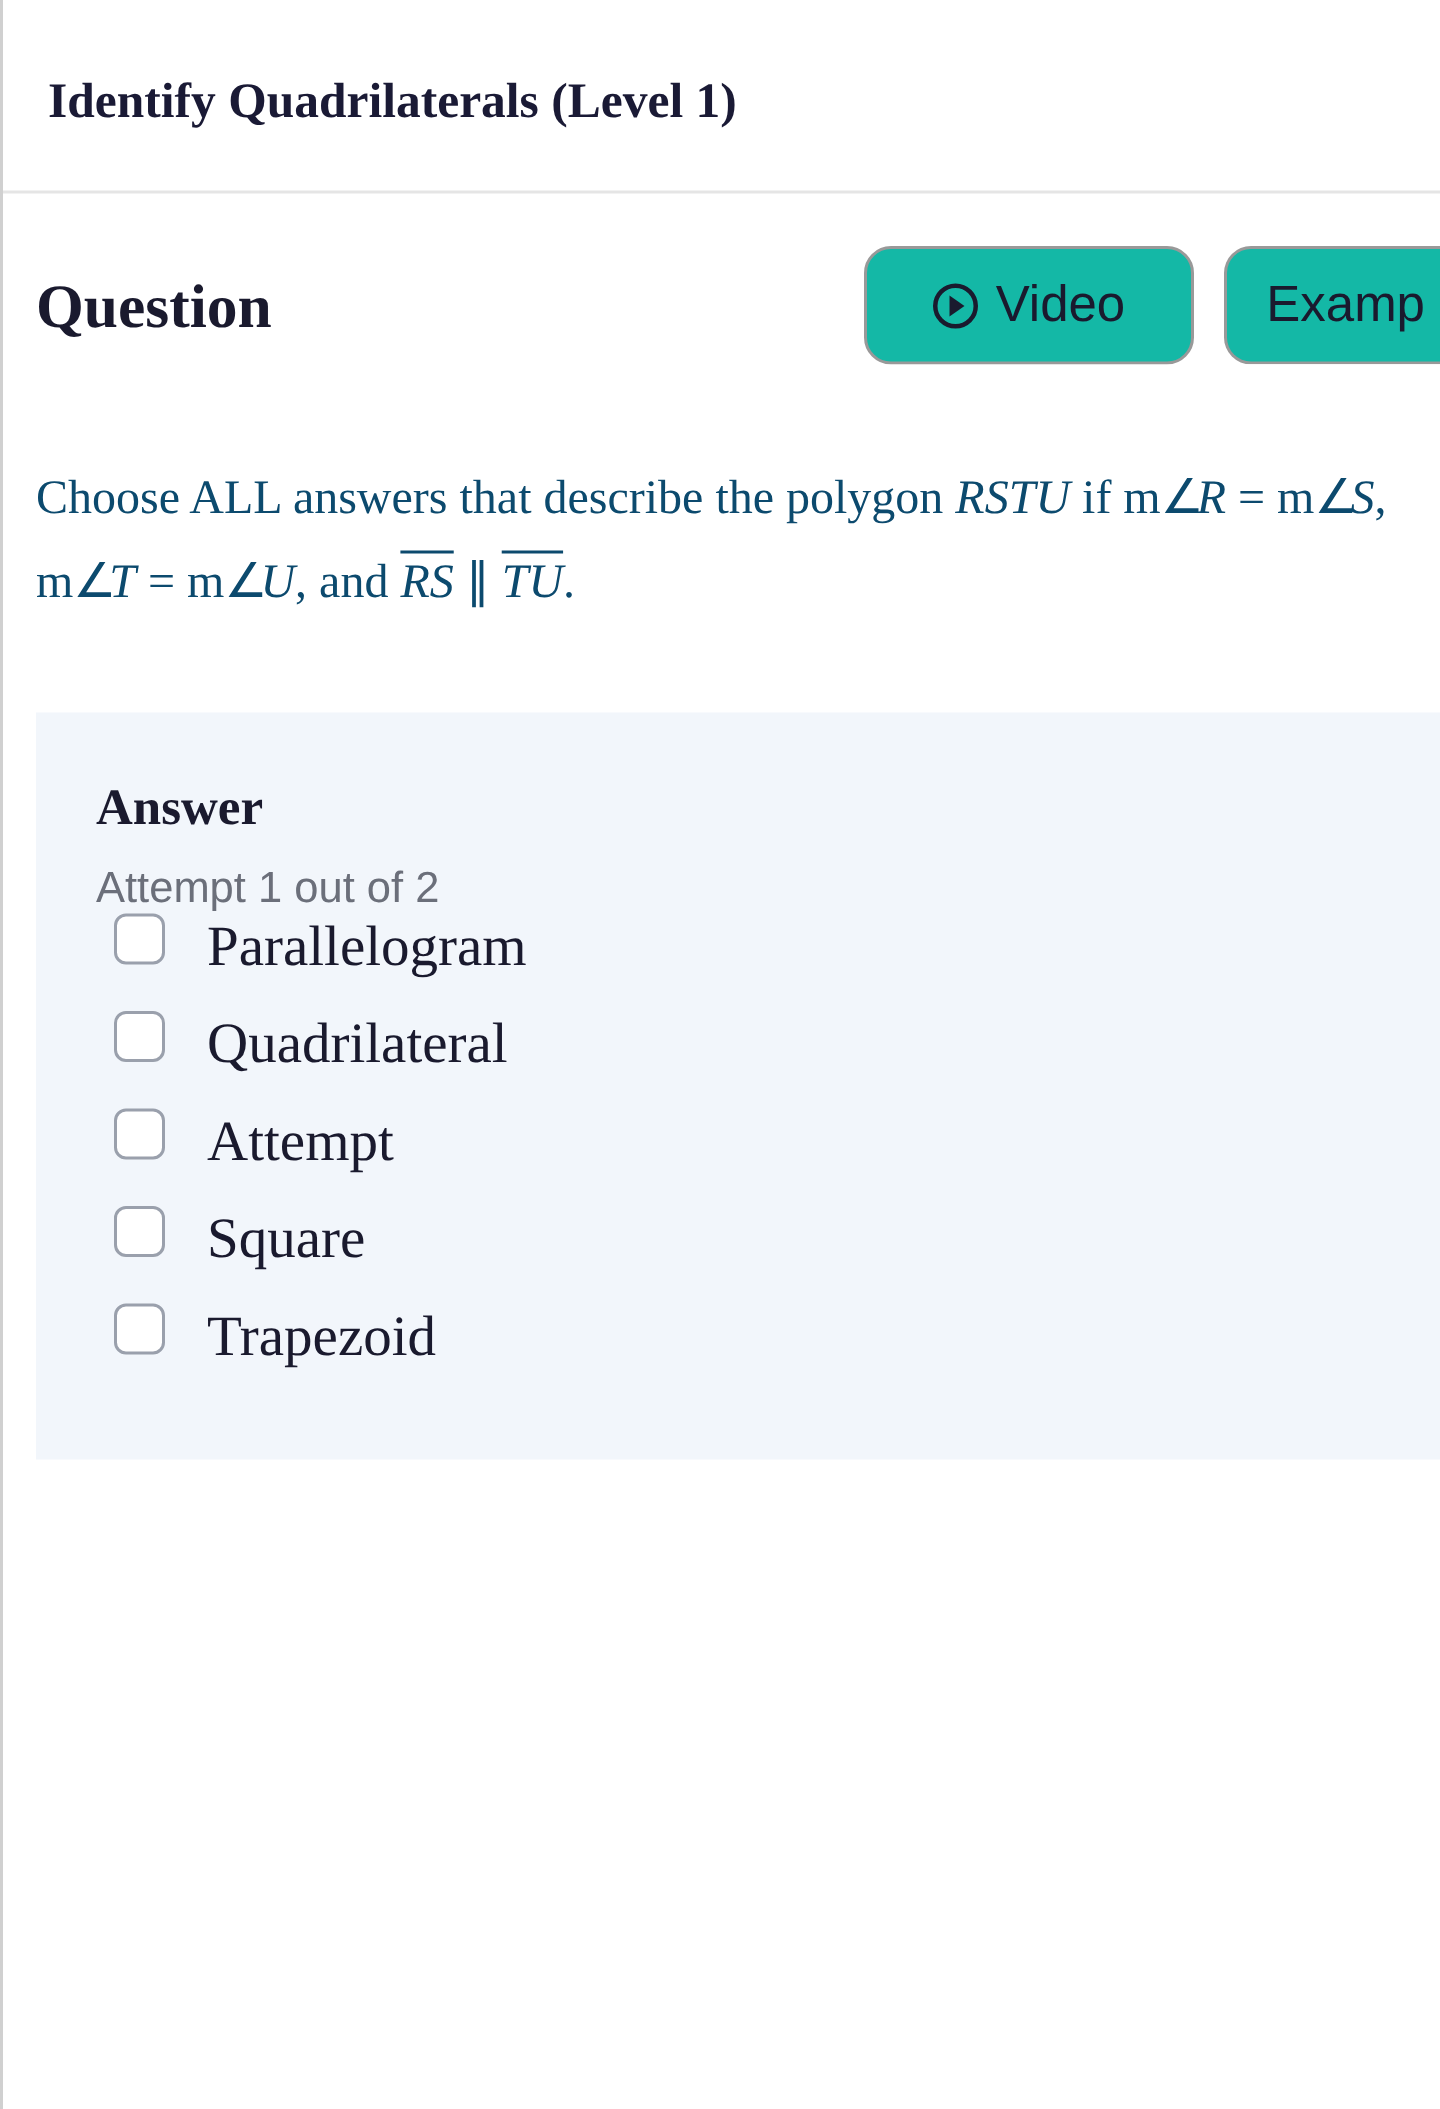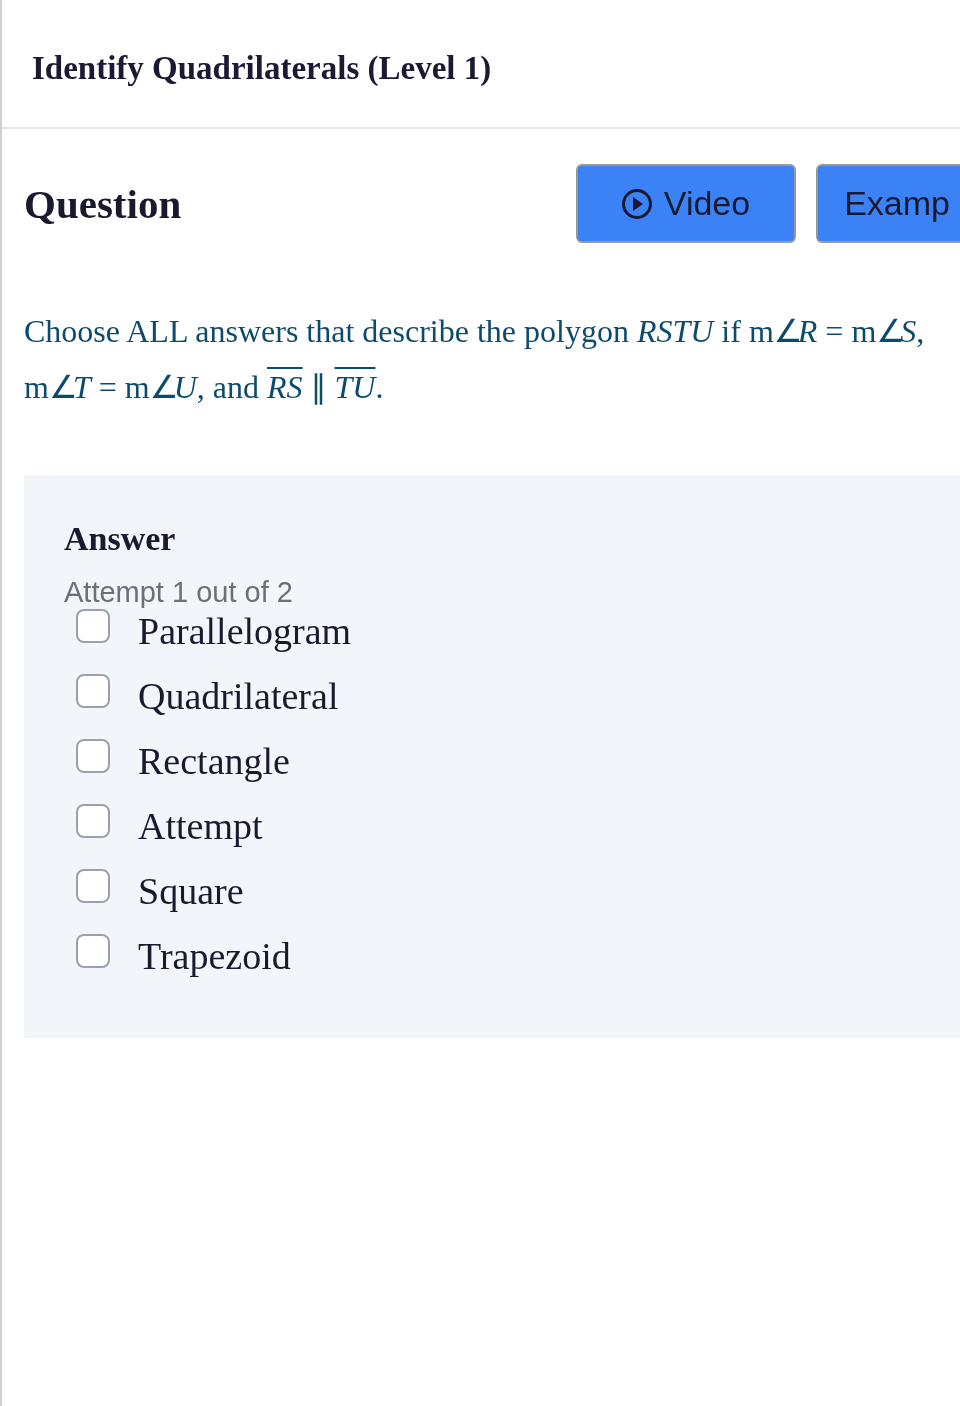--- a/index.html
+++ b/index.html
@@ -46,22 +46,22 @@
       padding-right: 0;
       overflow: hidden;
     }
     .pill-button {
       display: flex;
       align-items: center;
       justify-content: center;
       gap: 12px;
       padding: 18px 44px;
       border: 2px solid #999;
-      border-radius: 6px;
-      background: #3b82f6;
+      border-radius: 18px;
+      background: #14b8a6;
       font-size: 34px;
       font-family: -apple-system, 'Segoe UI', Helvetica, Arial, sans-serif;
       color: #1a1a2e;
       cursor: pointer;
       white-space: nowrap;
     }
     .pill-button.cut {
       border-right: none;
       border-top-right-radius: 0;
       border-bottom-right-radius: 0;
@@ -194,24 +194,20 @@
       <label class="option-row">
         <input type="checkbox" class="checkbox" style="">
         <span class="option-label">Parallelogram</span>
       </label>
       <label class="option-row">
         <input type="checkbox" class="checkbox" style="">
         <span class="option-label">Quadrilateral</span>
       </label>
       <label class="option-row">
         <input type="checkbox" class="checkbox" style="">
-        <span class="option-label">Rectangle</span>
-      </label>
-      <label class="option-row">
-        <input type="checkbox" class="checkbox" style="">
         <span class="option-label">Attempt</span>
       </label>
       <label class="option-row">
         <input type="checkbox" class="checkbox" style="">
         <span class="option-label">Square</span>
       </label>
       <label class="option-row">
         <input type="checkbox" class="checkbox" style="">
         <span class="option-label">Trapezoid</span>
       </label>

